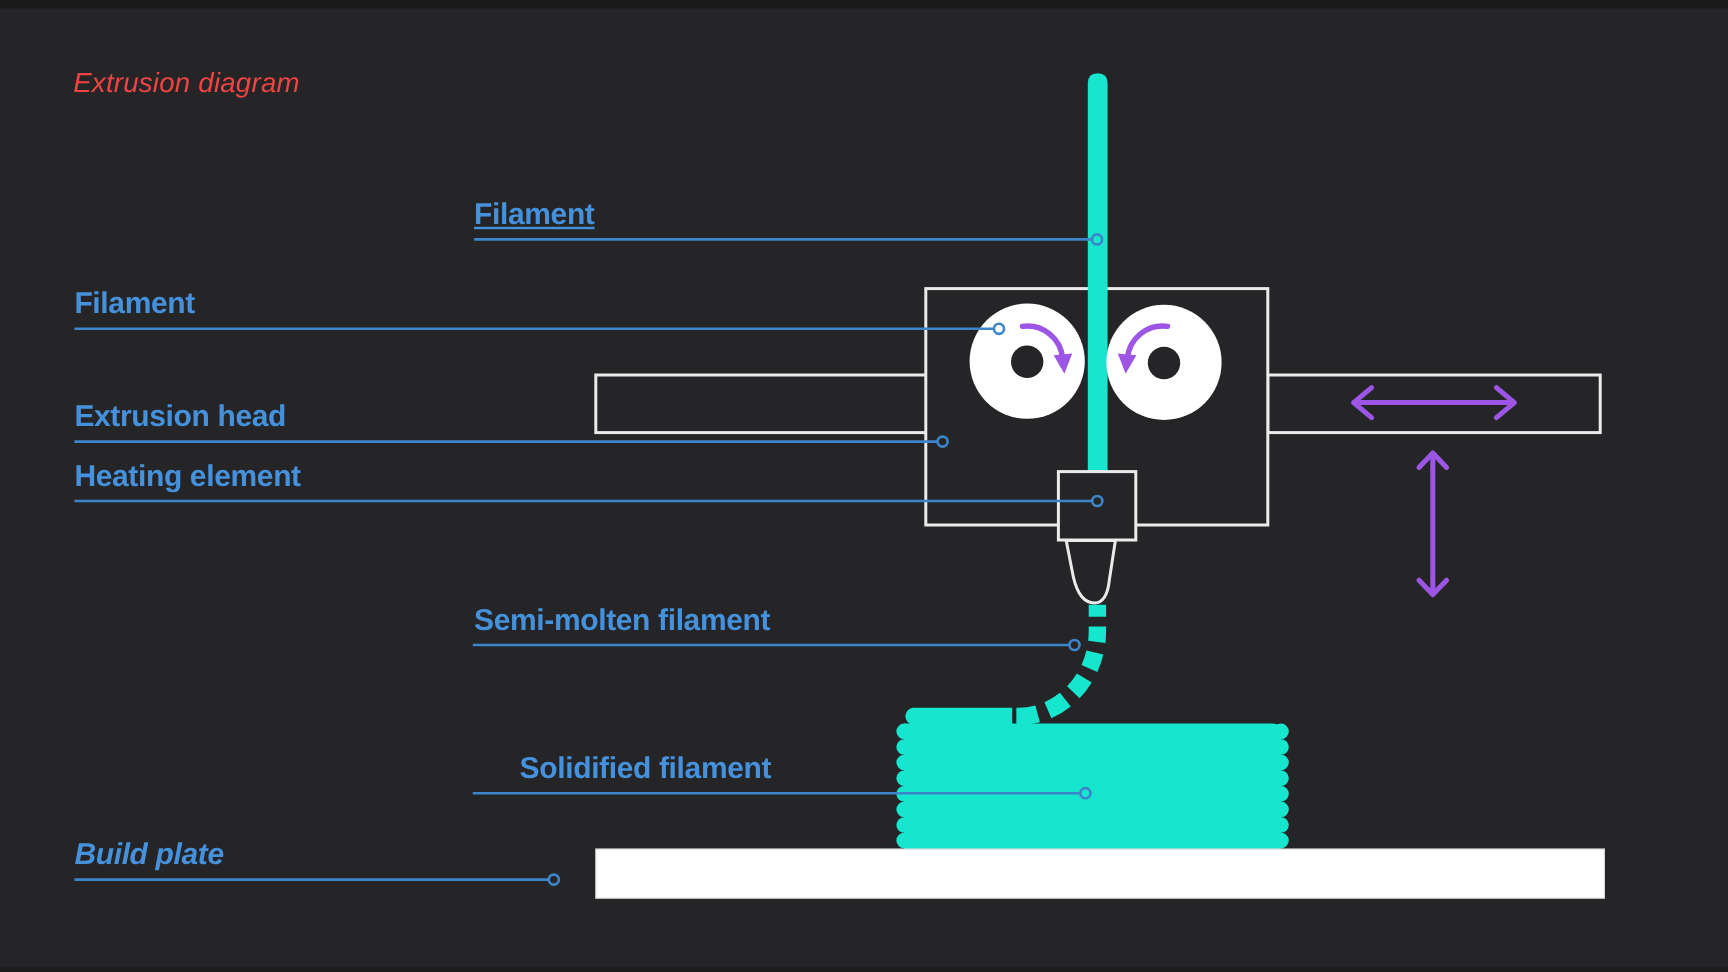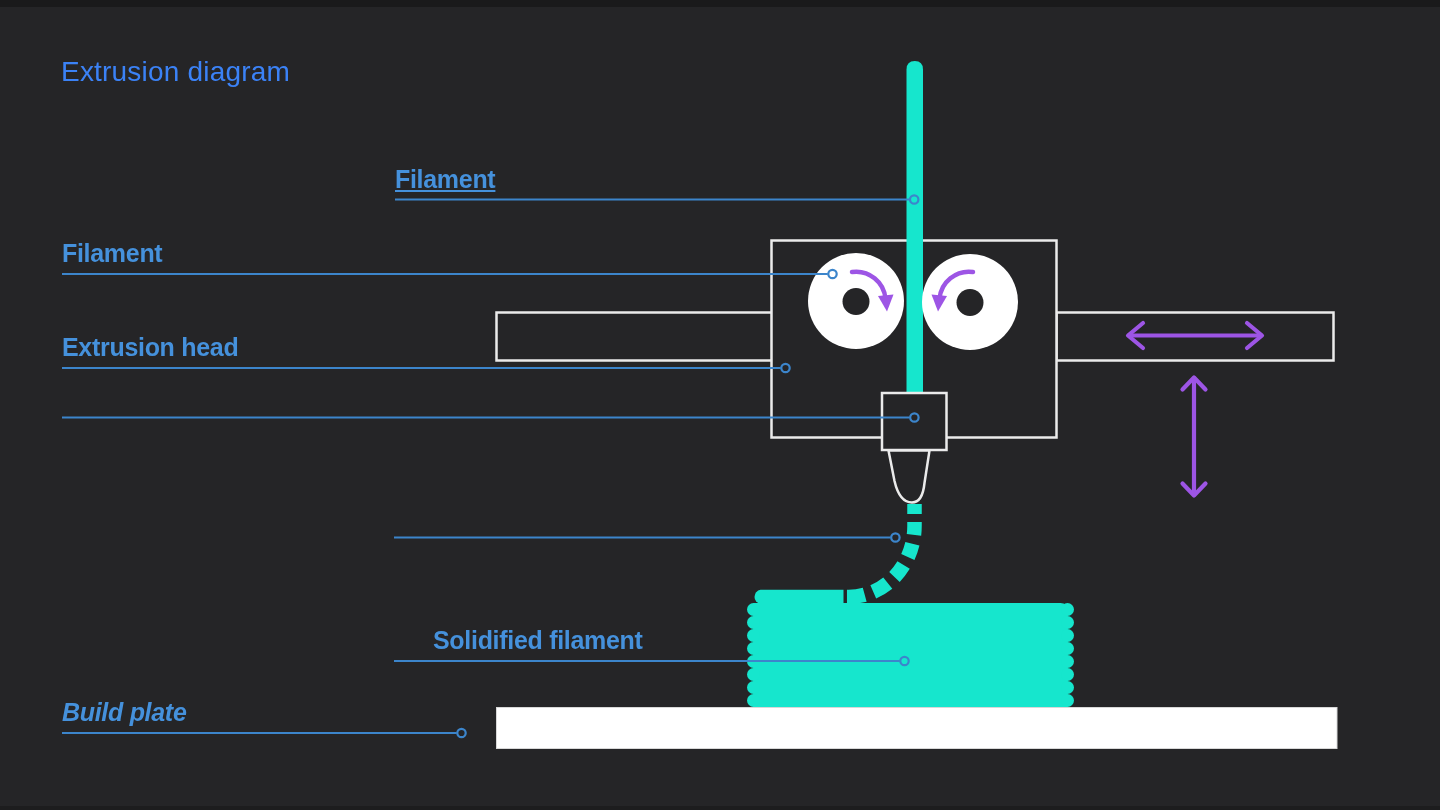--- a/index.html
+++ b/index.html
@@ -8,21 +8,21 @@
     width:1440px;height:810px;
     background:#252527;
     overflow:hidden;
     font-family:"Liberation Sans","DejaVu Sans",sans-serif;
   }
   .edge-top{position:absolute;left:0;top:0;width:1440px;height:7px;background:#1a1a1b;}
   .edge-bottom{position:absolute;left:0;bottom:0;width:1440px;height:4px;background:#1d1d1e;}
   svg.diagram{position:absolute;left:0;top:0;}
   .title{
     position:absolute;left:61px;top:56px;
-    font-size:28px;color:#3b82f6;
+    font-size:23px;font-style:italic;color:#ef4444;
     letter-spacing:0.2px;
   }
   .label{
     position:absolute;
     font-size:25px;font-weight:700;line-height:30px;
     color:#4591dc;letter-spacing:-0.3px;
     white-space:nowrap;
   }
   .lbl-filament{left:395px;top:164px;text-decoration:underline;}
   .lbl-rollers{left:62px;top:238px;}
@@ -144,15 +144,17 @@
         <line x1="62" y1="733" x2="456.8" y2="733"></line>
           <circle cx="461.5" cy="733" r="4.2"></circle>
       </g>
     </g>
   </svg>
 
   <div class="title">Extrusion diagram</div>
   <div class="label lbl-filament">Filament</div>
   <div class="label lbl-rollers">Filament</div>
   <div class="label lbl-extrusion-head">Extrusion head</div>
+  <div class="label lbl-heating-element">Heating element</div>
+  <div class="label lbl-semi-molten">Semi-molten filament</div>
   <div class="label lbl-solidified">Solidified filament</div>
   <div class="label lbl-build-plate">Build plate</div>
 </div>
 
 </body></html>

